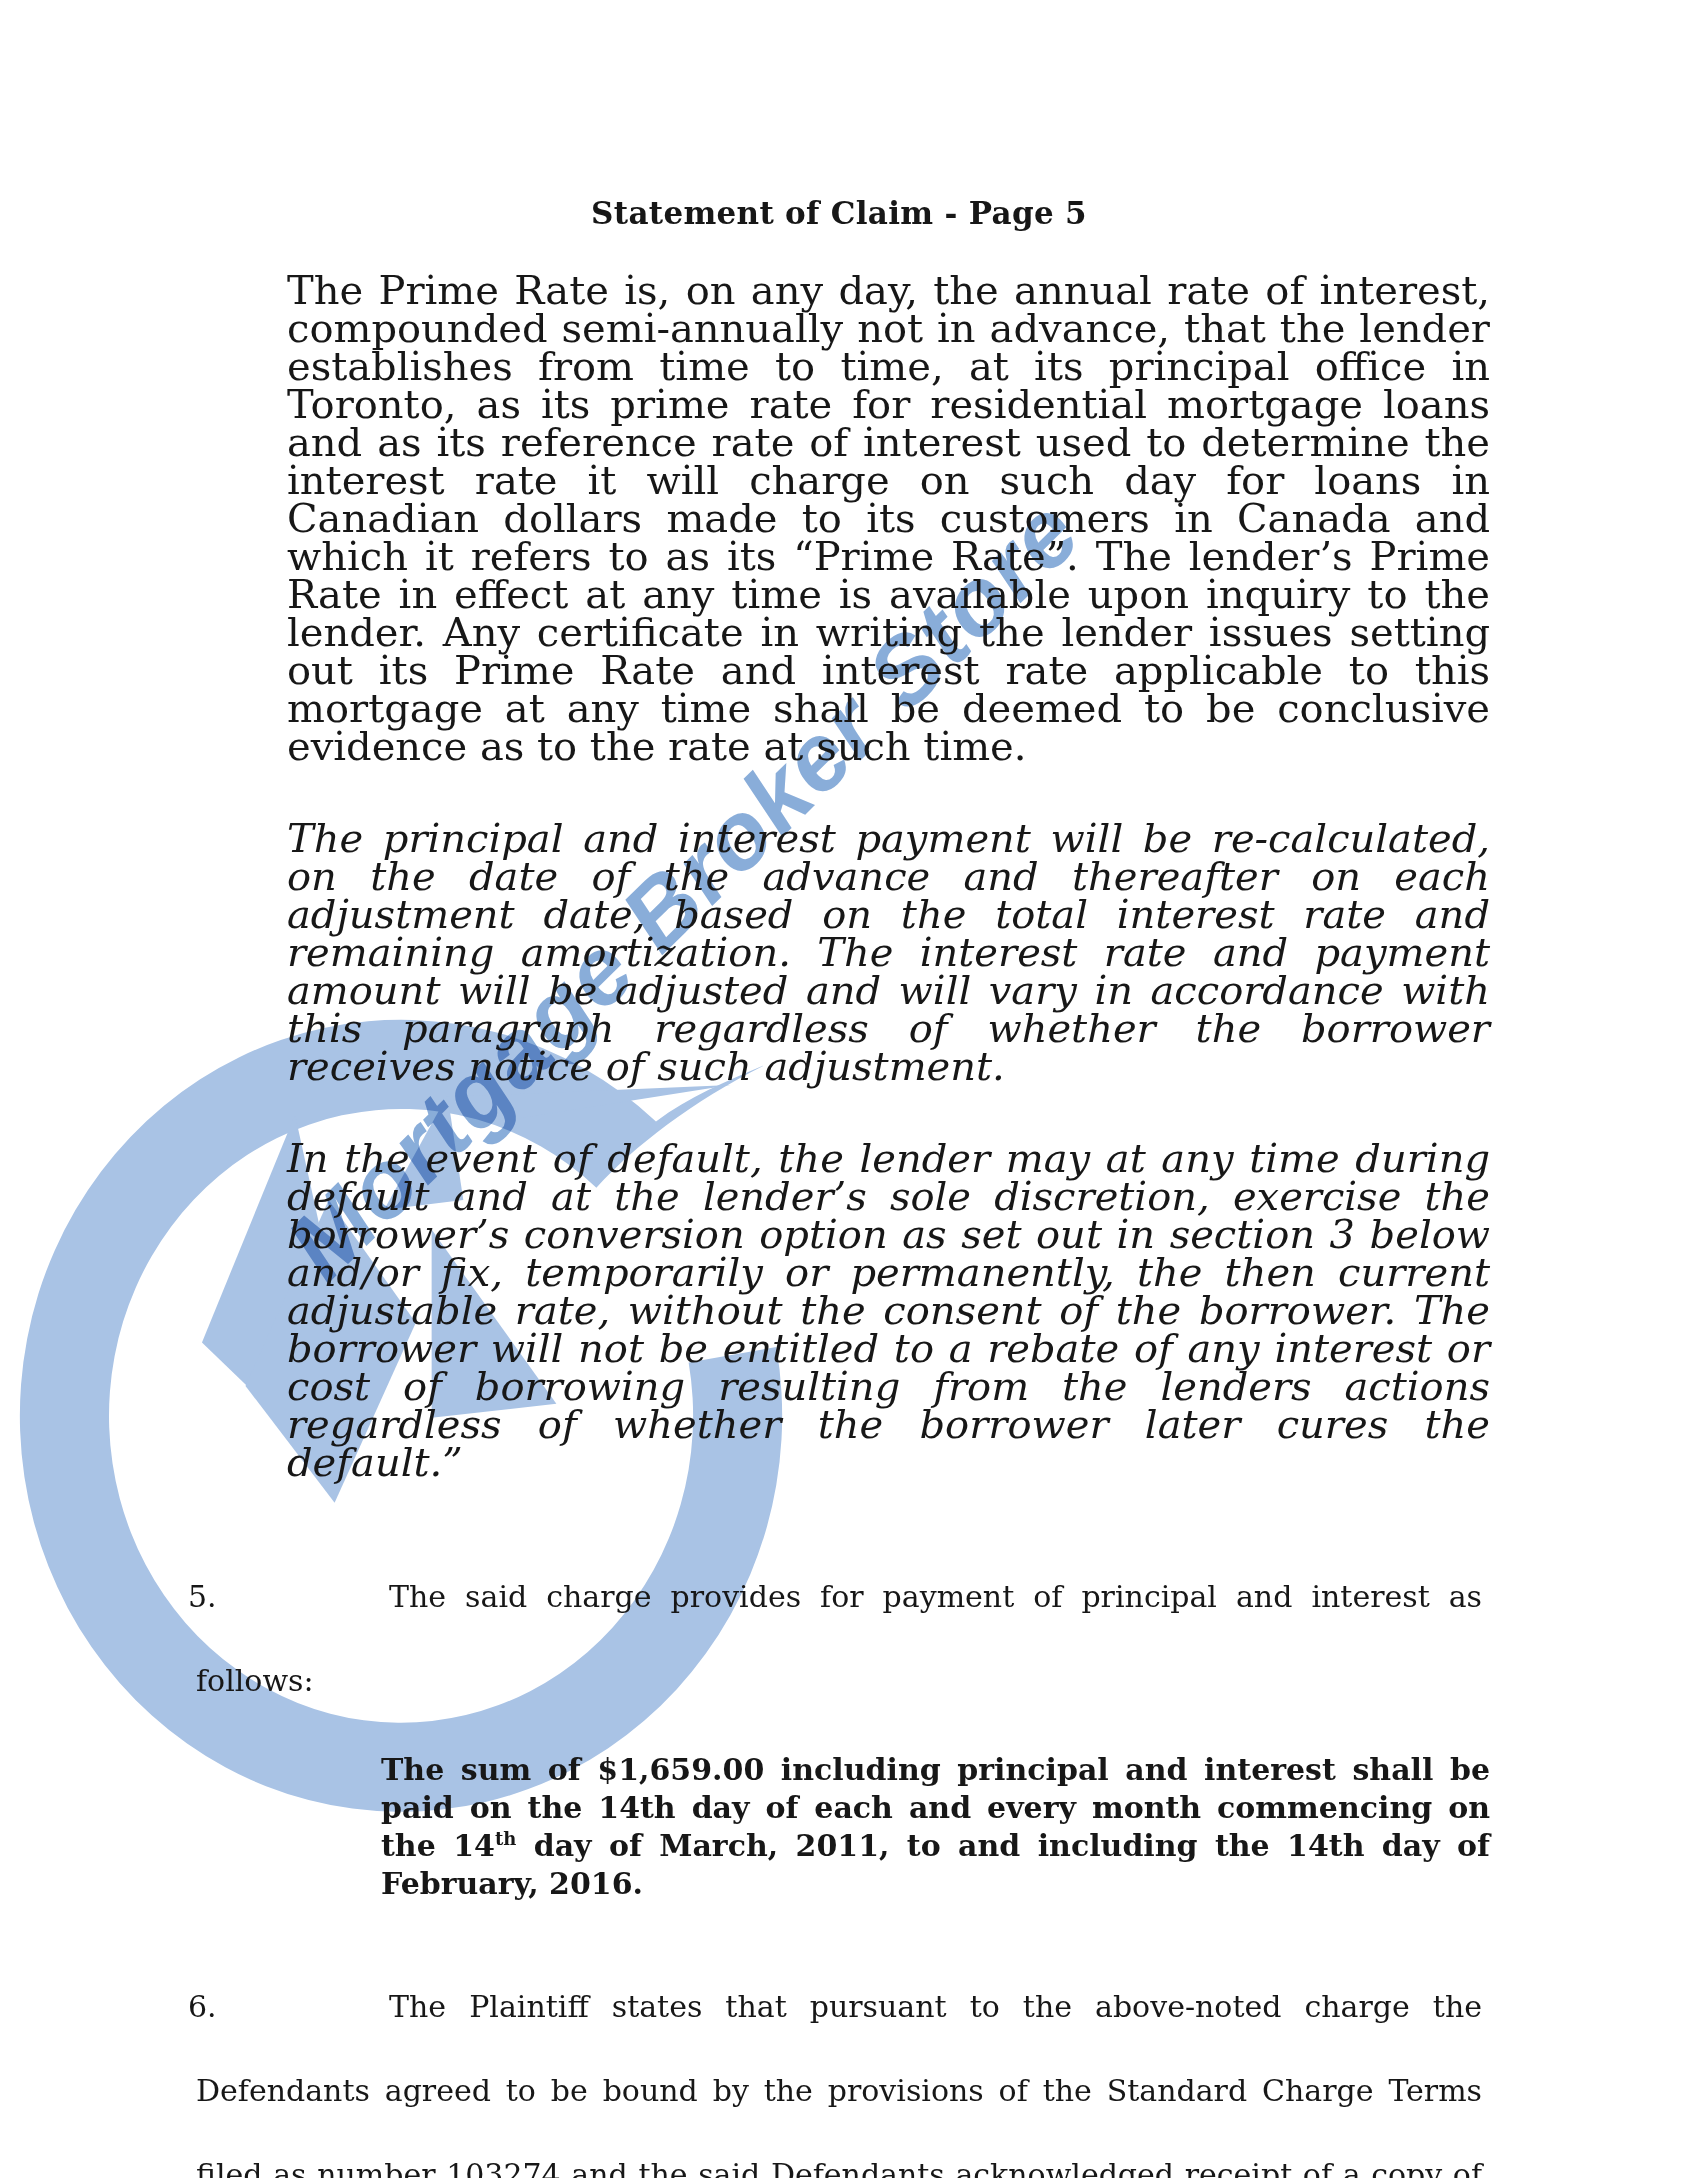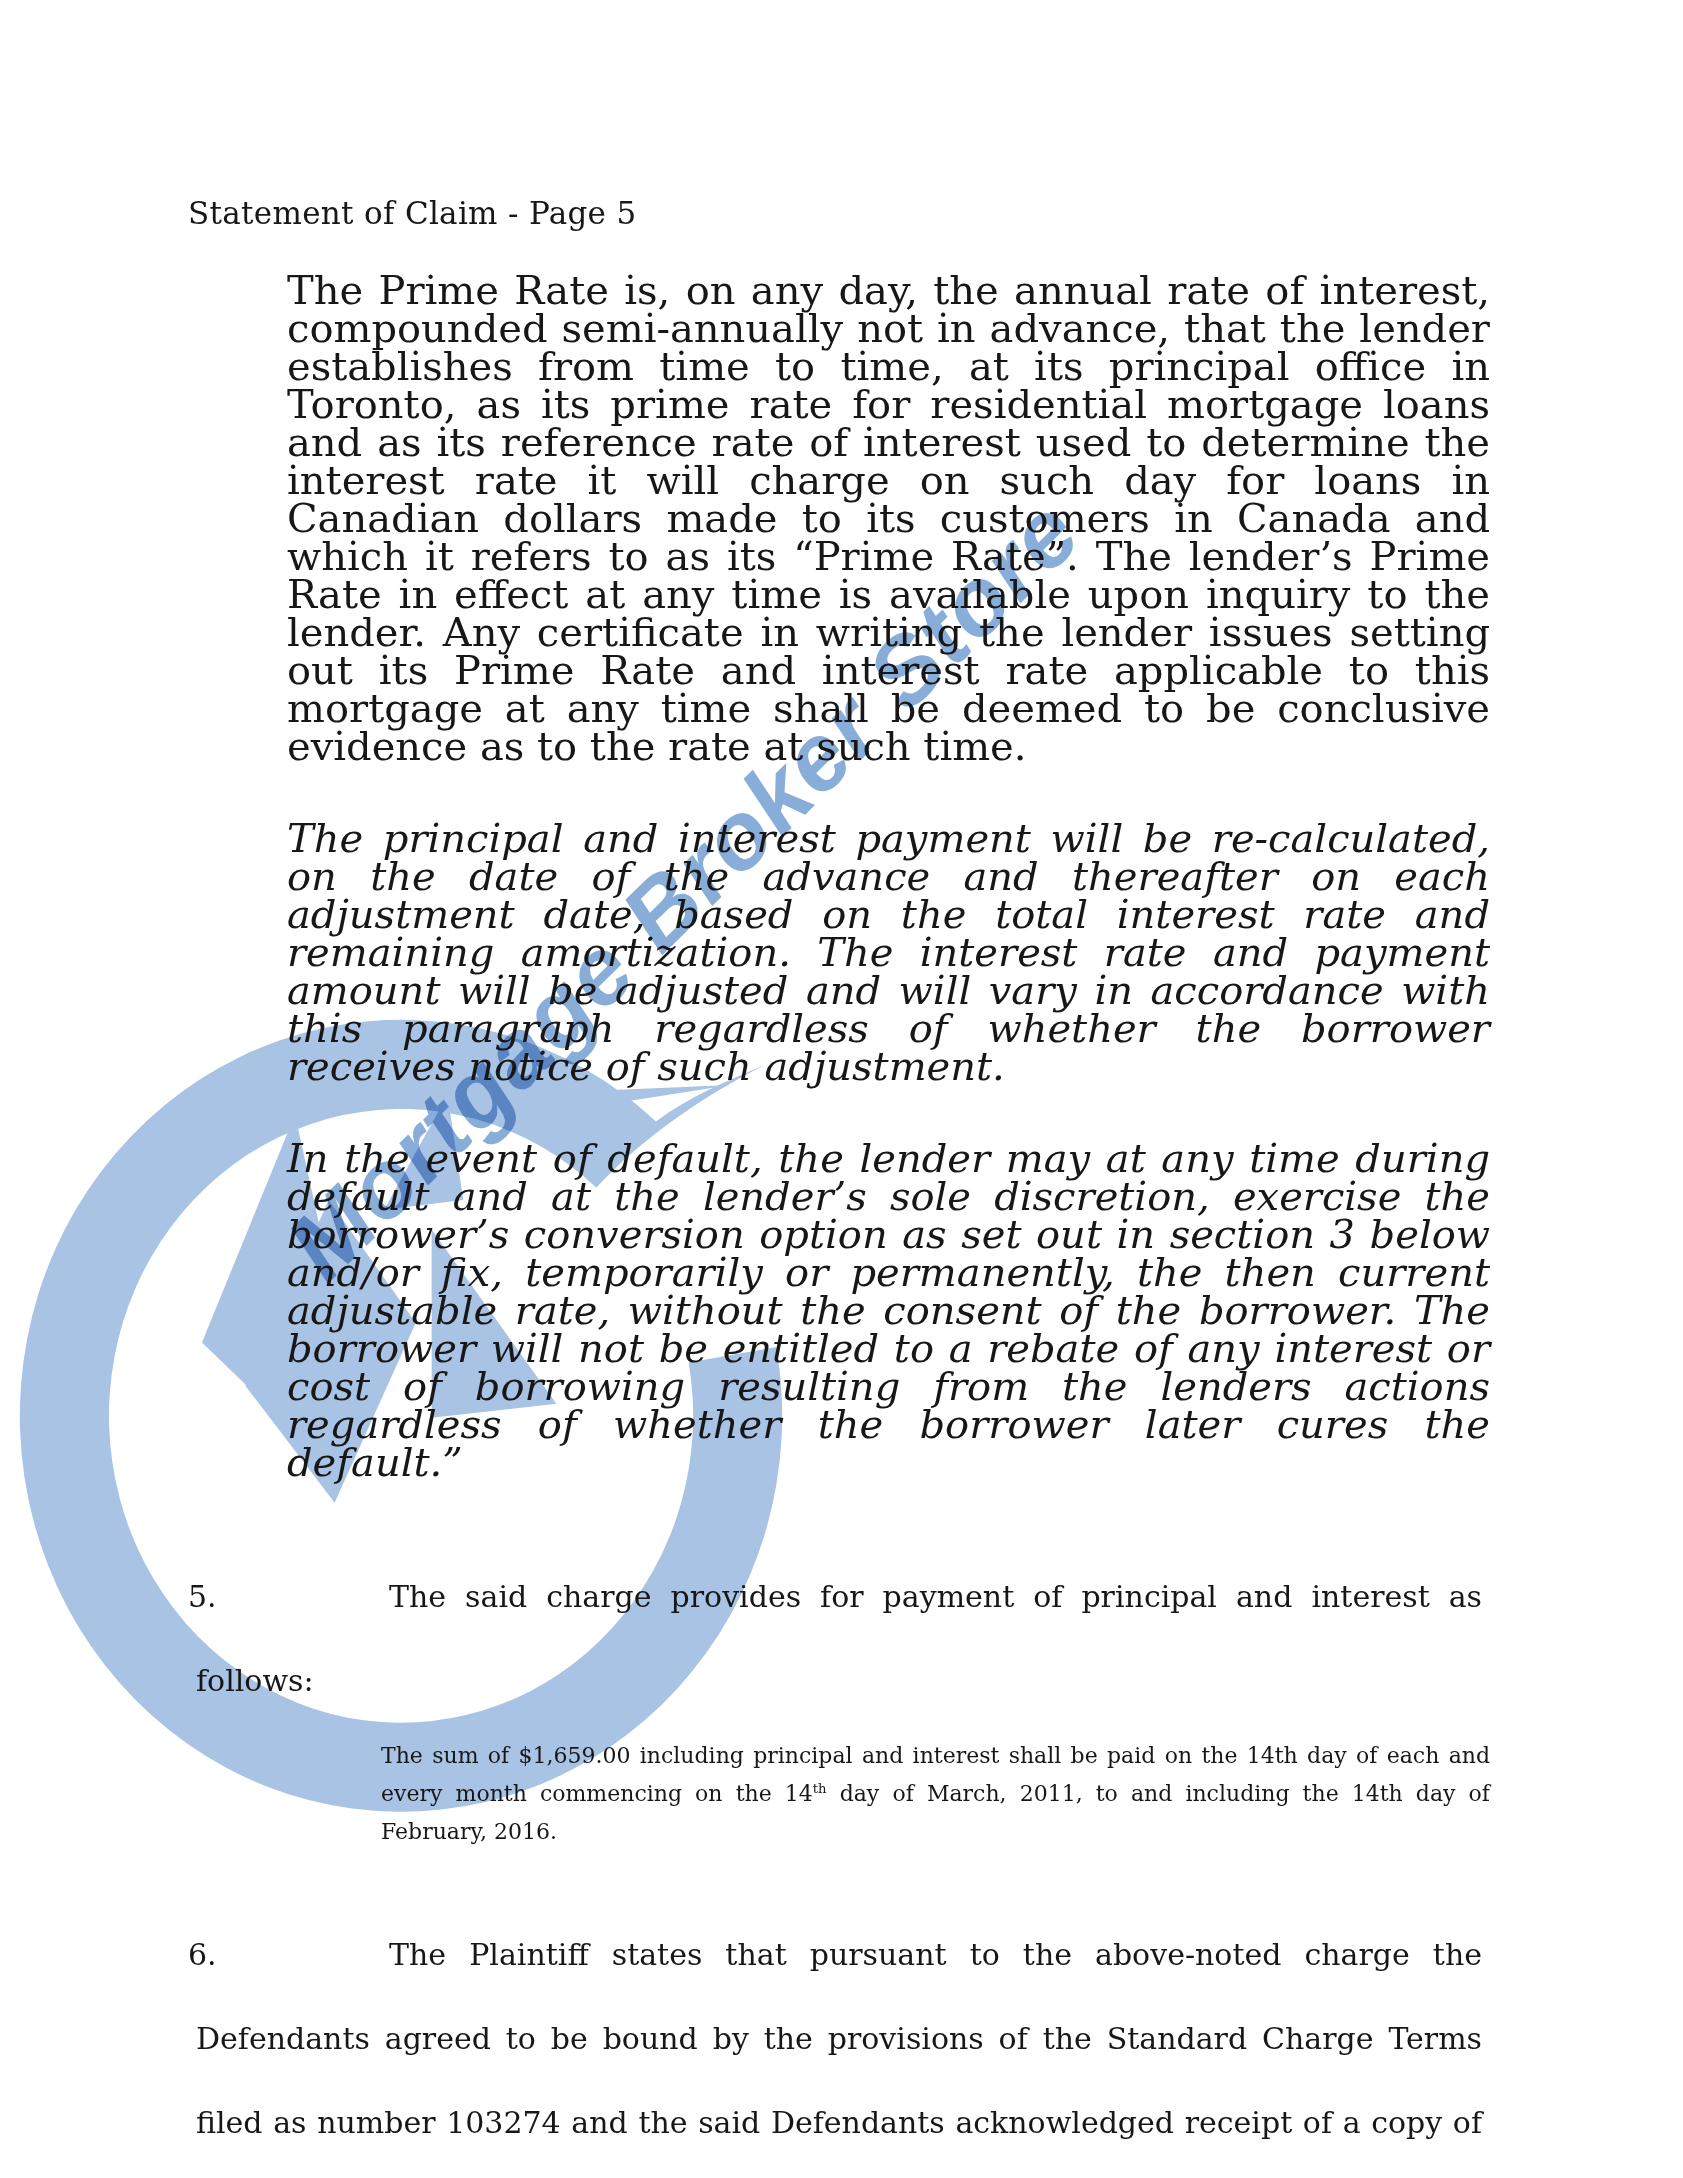--- a/index.html
+++ b/index.html
@@ -19,22 +19,23 @@
   
   .doc {
     position:relative; z-index:1;
     box-sizing:border-box;
     width:100%; height:100%;
     padding:193px 193px 0 188px;
   }
   .doc-title {
     margin:0;
     font-size:31px; line-height:40px;
-    font-weight:normal;
+    font-weight:bold;
     letter-spacing:0.3px;
+    text-align:center;
   }
   .quote {
     margin:38px 0 0 99px;
     font-size:40px; line-height:38px;
     text-align:justify;
   }
   .quote + .quote { margin-top:54px;font-style:italic; }
   .numbered {
     position:relative;
     margin-top:74px;
@@ -44,23 +45,24 @@
   .numbered .num {
     position:absolute; left:0; top:0;
     line-height:84px;
   }
   .numbered p {
     margin:8px;
     text-indent:193px;
     text-align:justify;
   }
   .subclause {
-    margin:14px 0 0 193px;
-    font-size:22px; line-height:38px;
+    margin:28px 0 0 193px;
+    font-size:30px; line-height:38px;
     text-align:justify;
+    font-weight:bold;
   }
   .subclause sup { font-size:60%; line-height:0; }
 </style>
 </head>
 <body>
 
 <div class="page">
 
   <svg class="watermark" viewBox="0 0 1700 2200" xmlns="http://www.w3.org/2000/svg" aria-hidden="true">
     <g fill="#a9c3e5">

